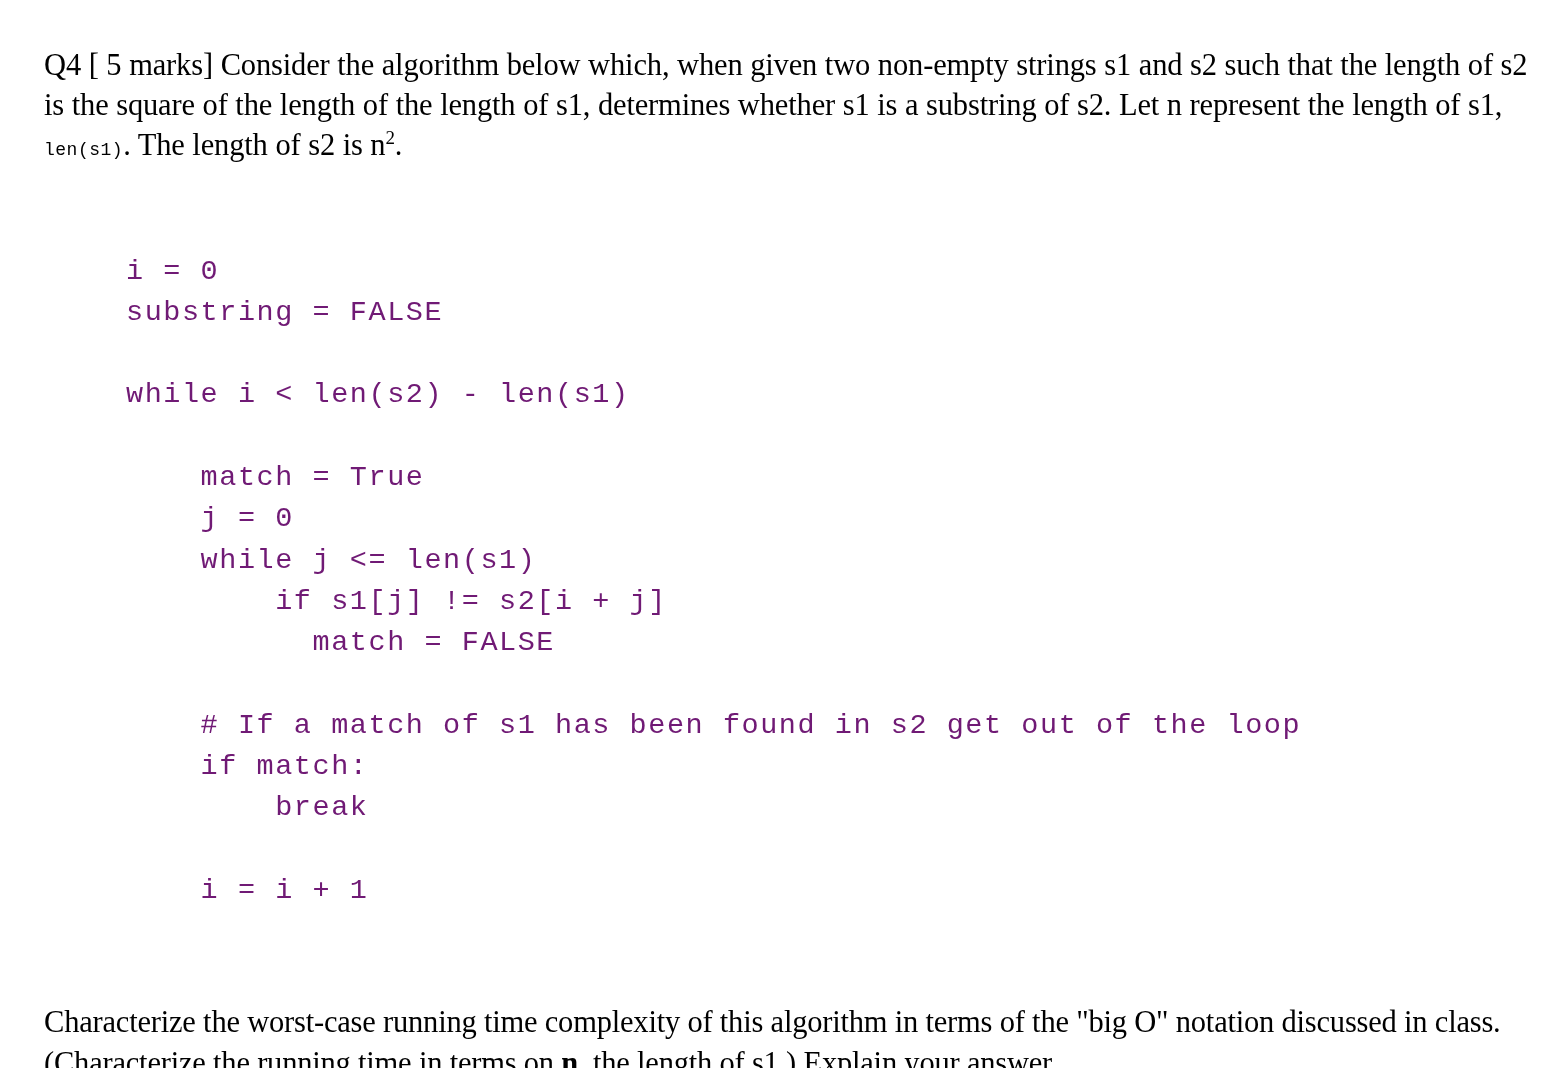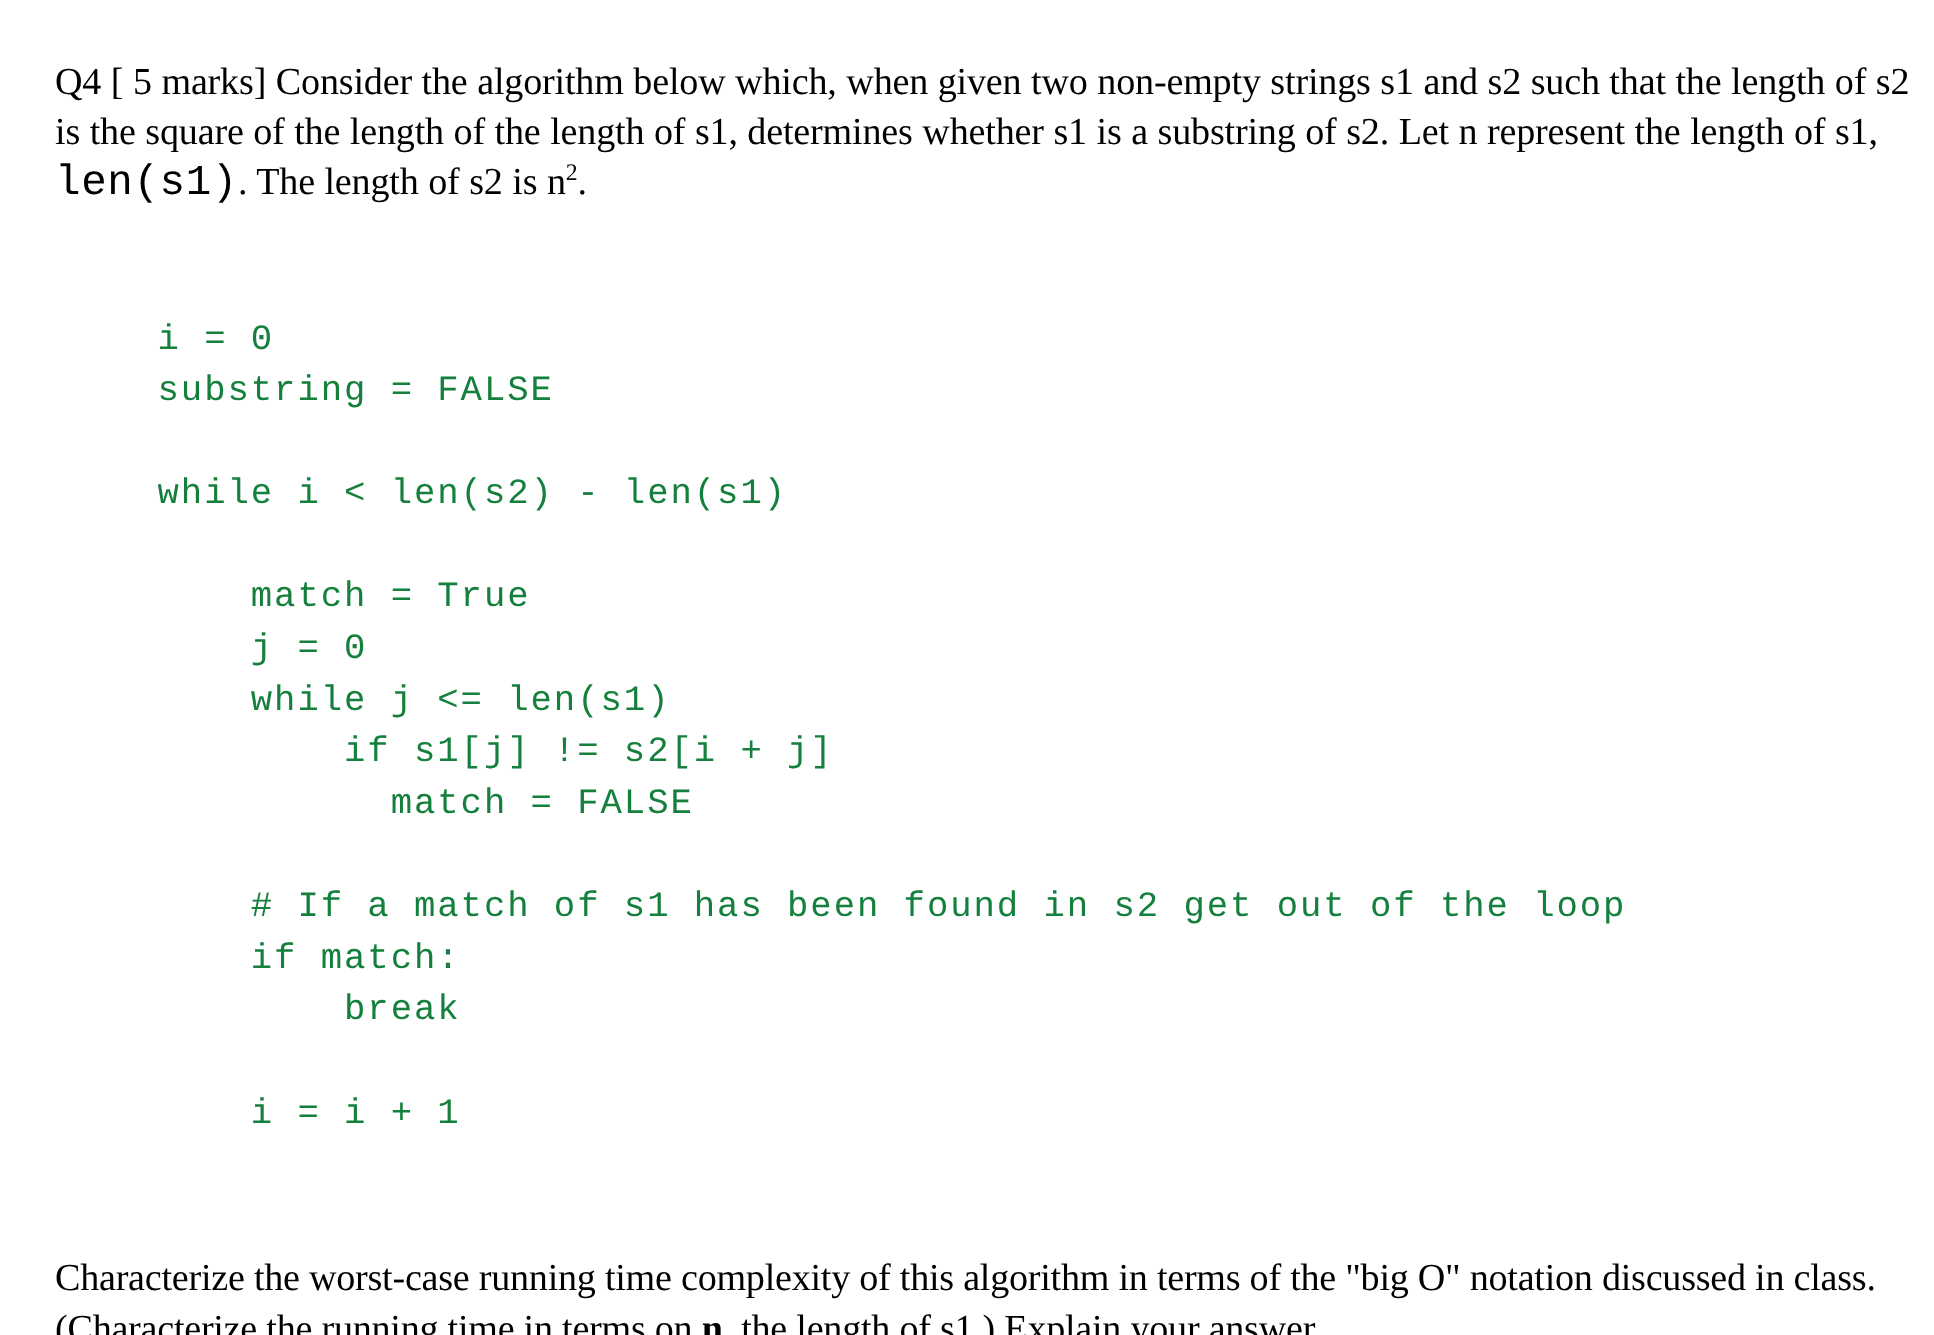--- a/index.html
+++ b/index.html
@@ -31,40 +31,40 @@
     width: 1500px;
     font-size: 30.5px;
     line-height: 40px;
     text-align: left;
     letter-spacing: -0.15px;
     word-spacing: 0.2px;
   }
   .intro .b { font-weight: normal; }
   .mono-inline {
     font-family: "Liberation Mono", "DejaVu Sans Mono", monospace;
-    font-size: 34px;
+    font-size: 18px;
     letter-spacing: 0.5px;
   }
   .sup {
     font-size: 19px;
     vertical-align: super;
     line-height: 0;
   }
 
   
   .code {
     position: absolute;
     left: 126px;
     top: 222px;
     font-family: "Liberation Mono", "DejaVu Sans Mono", monospace;
     font-size: 28.5px;
     line-height: 41.3px;
     white-space: pre;
     letter-spacing: 1.55px;
-    color: #15803d;
+    color: #701a75;
   }
   .code .line { display: block; min-height: 41.3px; }
   .code .blank { display: block; height: 41.3px; }
 
   
   .closing {
     position: absolute;
     left: 44px;
     top: 971px;
     width: 1504px;

